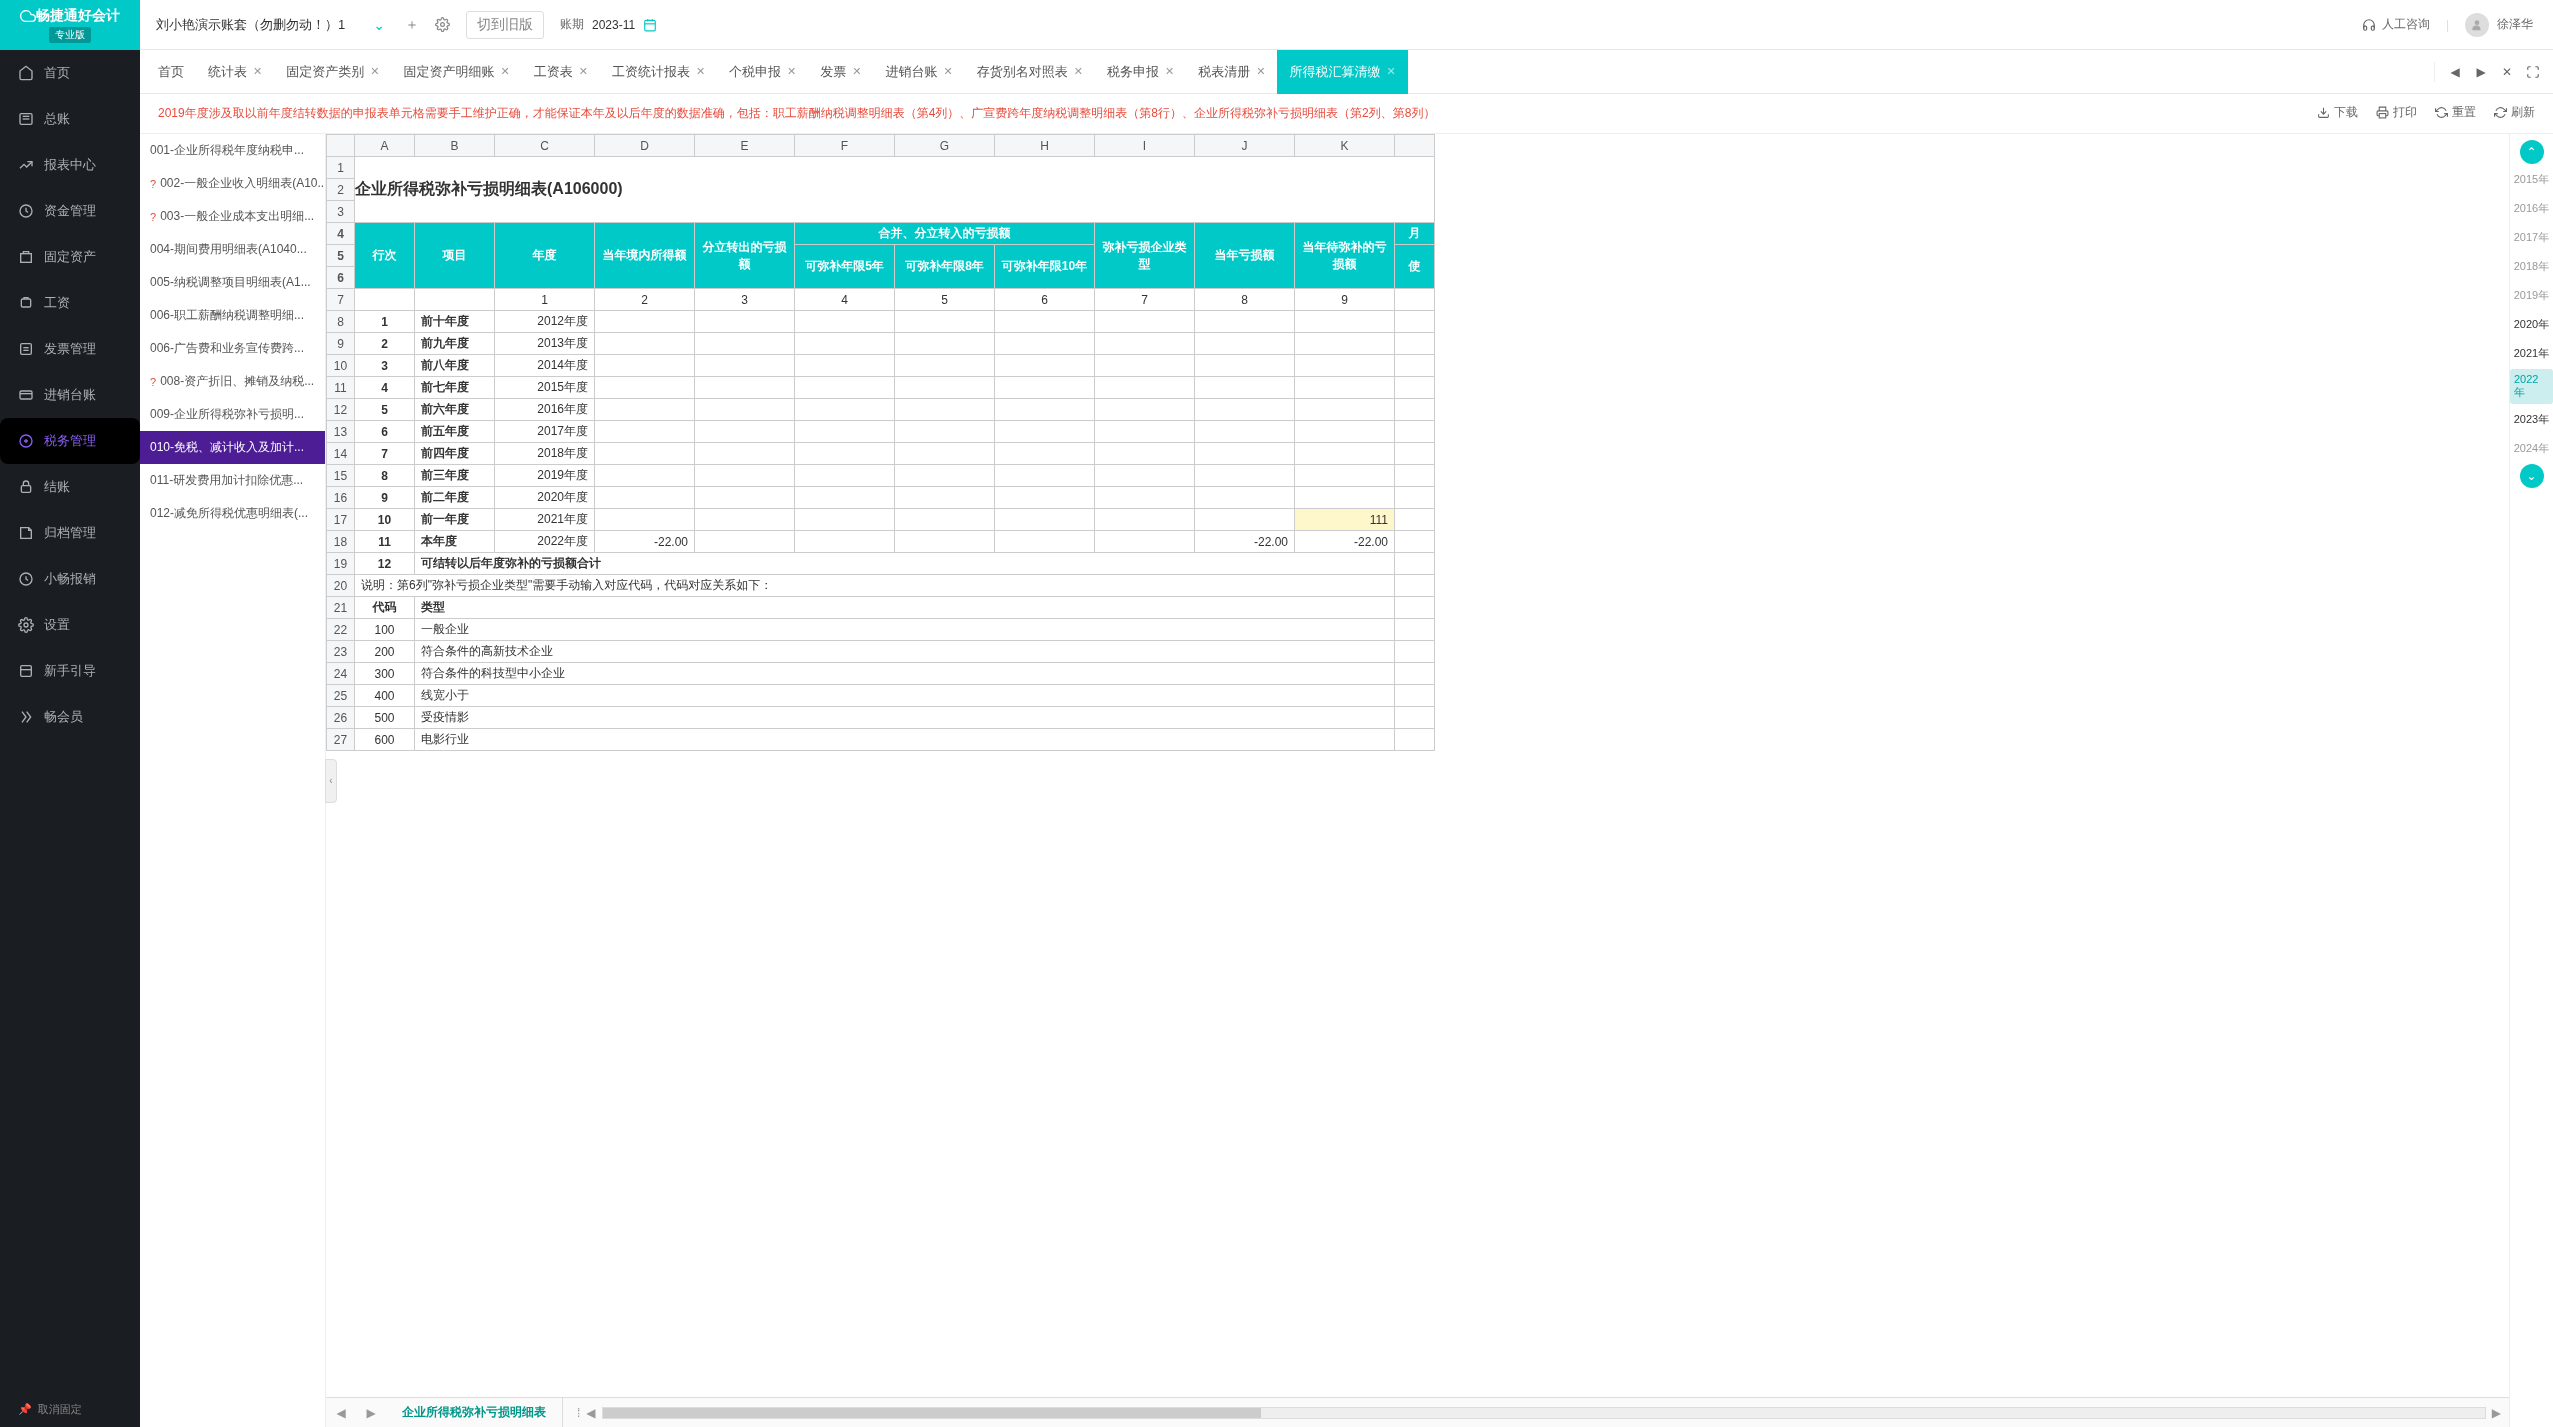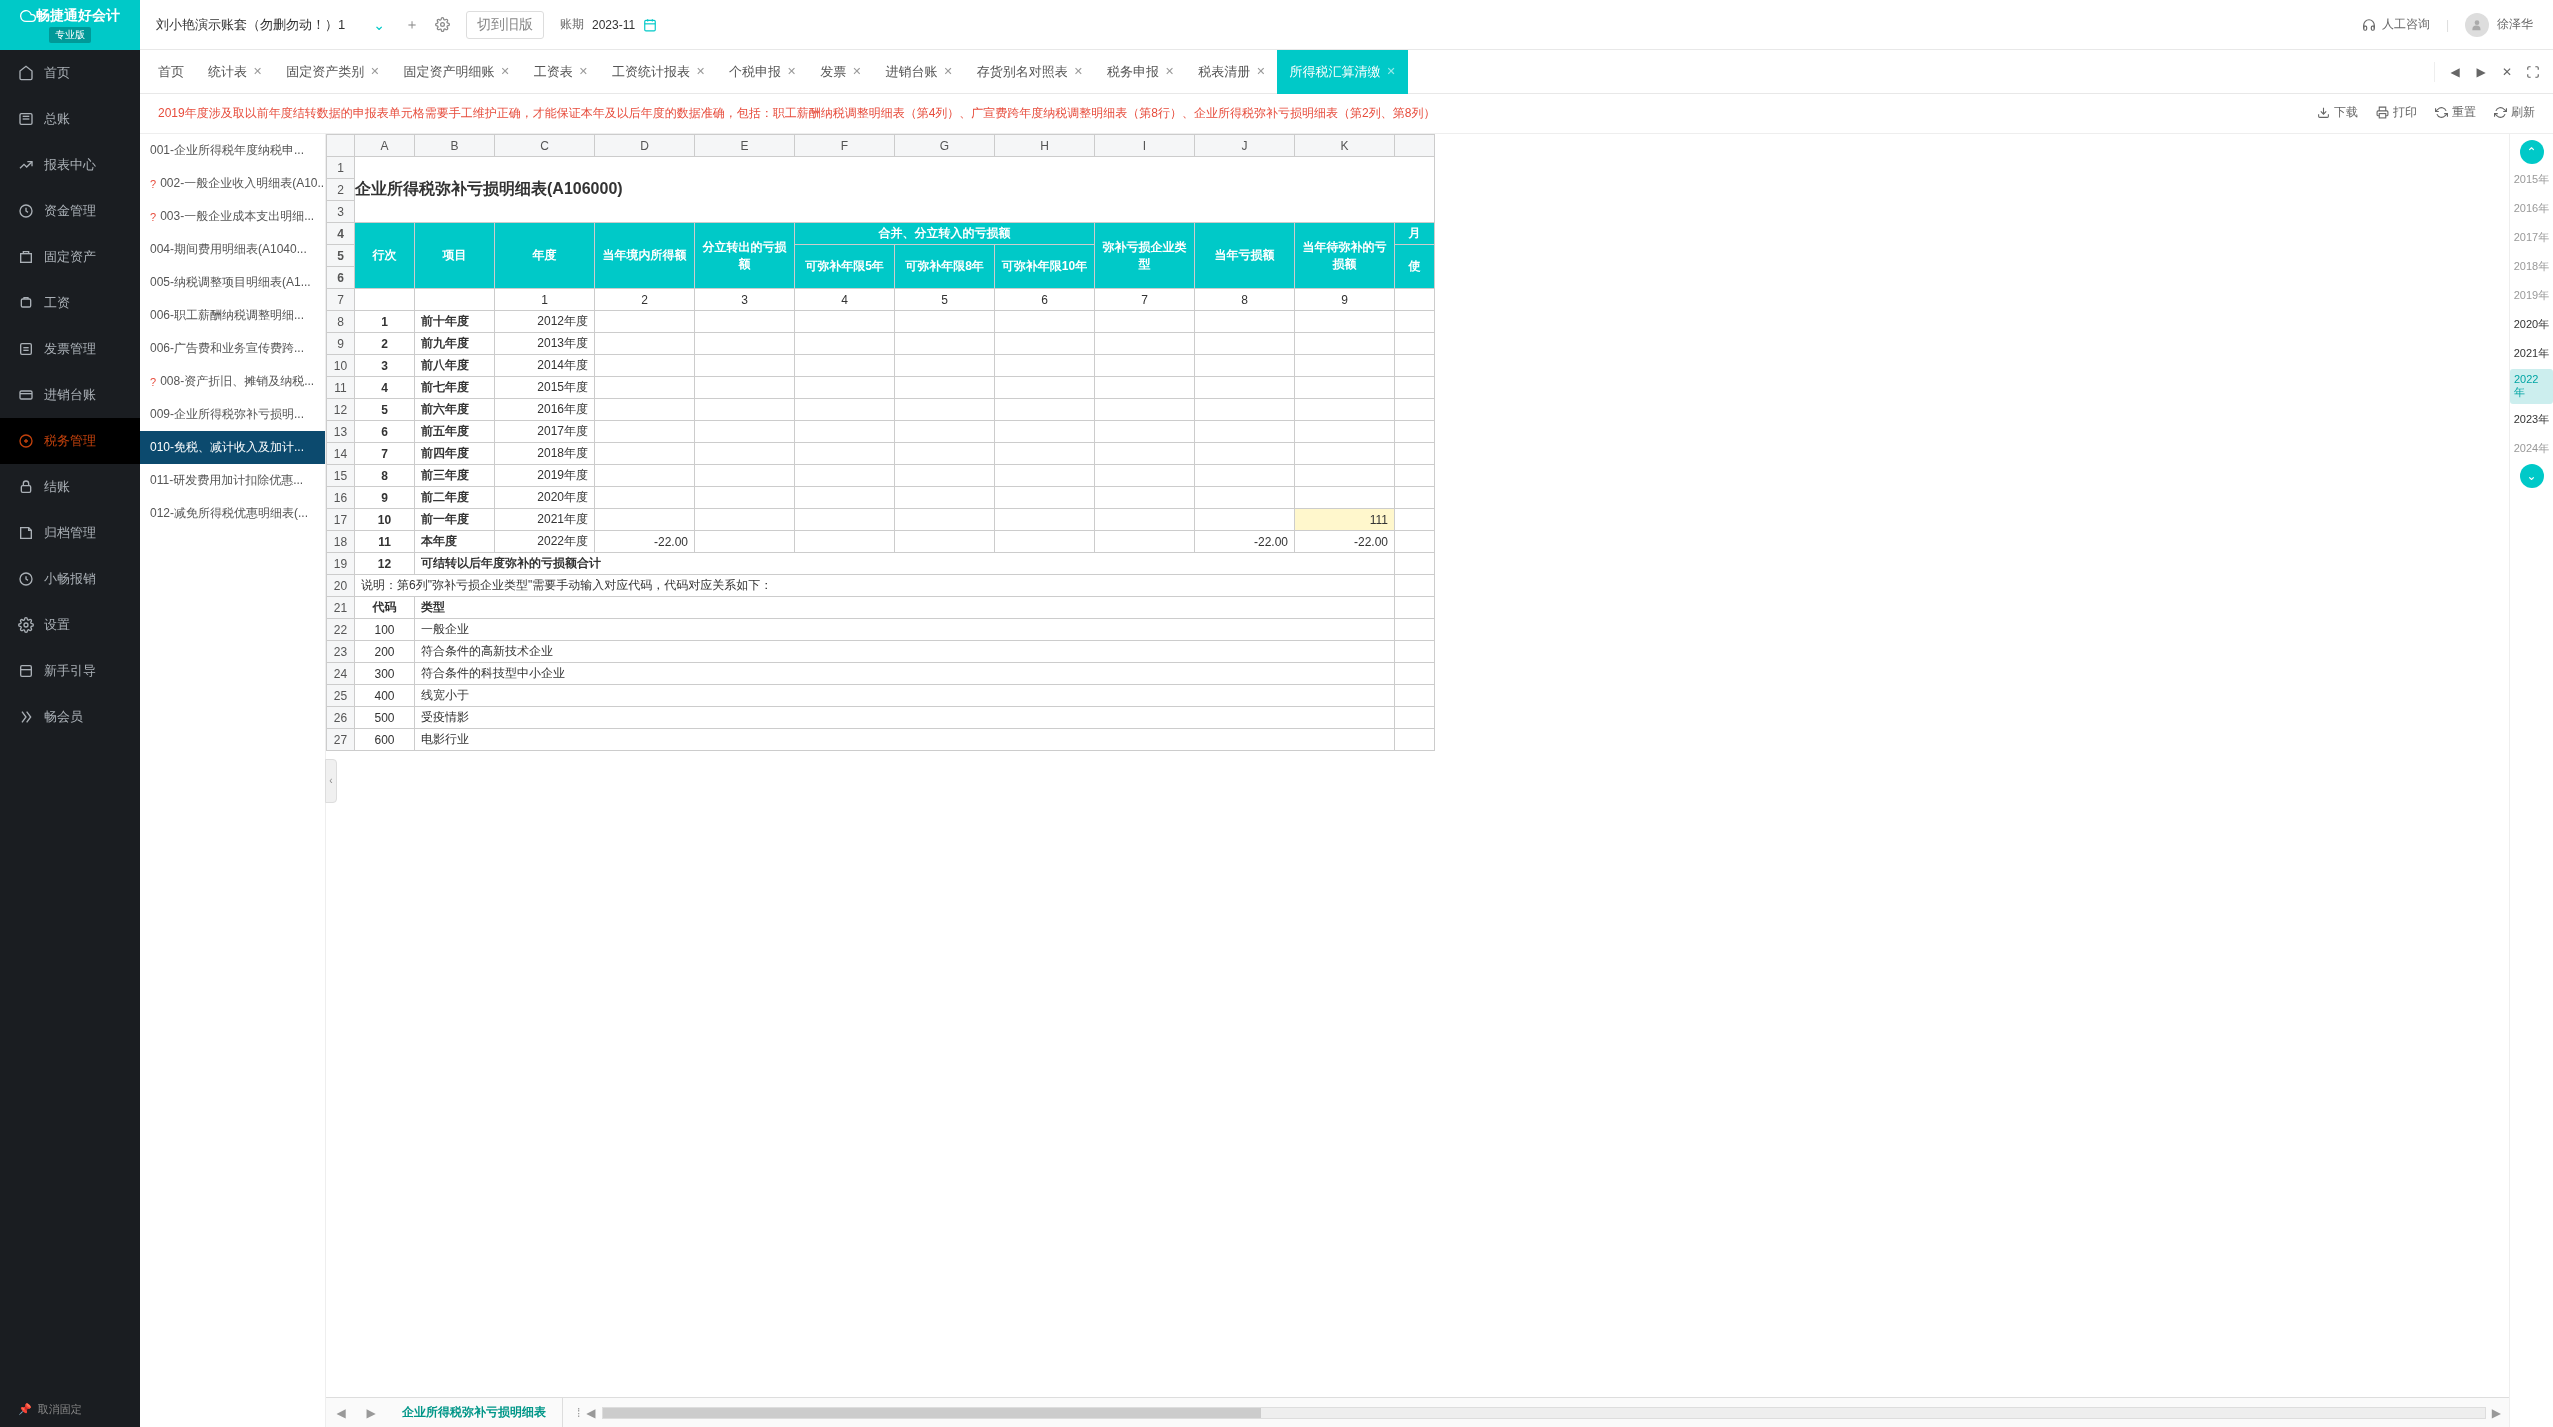--- a/index.html
+++ b/index.html
@@ -21,21 +21,21 @@
 .cal-icon { color: #00c9c8; }
 .top-right { margin-left: auto; display: flex; align-items: center; gap: 16px; padding-right: 20px; }
 .consult { display: flex; align-items: center; gap: 6px; color: #666; cursor: pointer; }
 .user { display: flex; align-items: center; gap: 8px; color: #666; }
 .avatar { width: 24px; height: 24px; border-radius: 50%; background: #ddd; display: flex; align-items: center; justify-content: center; }
 
 
 .main { display: flex; flex: 1; min-height: 0; }
 .sidebar { width: 140px; background: #1a1d21; color: #aab0b6; display: flex; flex-direction: column; }
 .side-item { display: flex; align-items: center; gap: 10px; padding: 14px 18px; cursor: pointer; font-size: 13px; }
-.side-item.active { background: #000; color: #c2410c; }
+.side-item.active { background: #000; color: #8b5cf6; border-radius: 8px; }
 .side-icon { width: 16px; height: 16px; display: inline-flex; align-items: center; justify-content: center; }
 .side-footer { margin-top: auto; padding: 10px 18px; display: flex; align-items: center; gap: 6px; font-size: 11px; color: #888; cursor: pointer; }
 
 
 .content { flex: 1; display: flex; flex-direction: column; background: #fff; min-width: 0; }
 
 
 .tabs { display: flex; align-items: center; height: 44px; border-bottom: 1px solid #e8e8e8; position: relative; }
 .tabs-scroll { display: flex; align-items: center; overflow: hidden; flex: 1; padding-left: 6px; }
 .tab { padding: 0 12px; height: 44px; display: flex; align-items: center; gap: 6px; cursor: pointer; font-size: 13px; color: #555; white-space: nowrap; }
@@ -47,21 +47,21 @@
 
 .toolzone { display: flex; align-items: flex-start; padding: 10px 18px; border-bottom: 1px solid #eee; }
 .notice { color: #e74c3c; font-size: 12px; line-height: 1.6; flex: 1; padding-right: 20px; }
 .tool-actions { display: flex; align-items: center; gap: 18px; color: #666; }
 .tool-actions .act { display: flex; align-items: center; gap: 4px; cursor: pointer; font-size: 12px; }
 
 
 .body { display: flex; flex: 1; min-height: 0; position: relative; }
 .forms-list { width: 186px; border-right: 1px solid #eee; overflow-y: auto; background: #fff; text-align: center; }
 .form-item { padding: 8px 10px; font-size: 12px; color: #555; cursor: pointer; white-space: nowrap; overflow: hidden; text-overflow: ellipsis; display: flex; align-items: center; gap: 4px; }
-.form-item.active { background: #0c4a6e; color: #fff; }
+.form-item.active { background: #4c1d95; color: #fff; }
 .form-item .q-icon { color: #e74c3c; font-size: 11px; }
 
 .sheet-wrap { flex: 1; display: flex; flex-direction: column; min-width: 0; position: relative; }
 .collapse-handle { position: absolute; left: -1px; top: 50%; transform: translateY(-50%); width: 12px; height: 44px; background: #f0f0f0; border: 1px solid #ddd; border-radius: 0 4px 4px 0; display: flex; align-items: center; justify-content: center; color: #888; cursor: pointer; font-size: 10px; z-index: 5; }
 
 .grid-container { flex: 1; overflow: auto; }
 table.sheet { border-collapse: collapse; font-size: 12px; }
 table.sheet th, table.sheet td { border: 1px solid #ccc; height: 22px; }
 .col-hdr th { background: #f5f6f7; text-align: center; font-weight: normal; color: #555; height: 20px; }
 .row-hdr { background: #f5f6f7; text-align: center; color: #555; width: 28px; min-width: 28px; }

